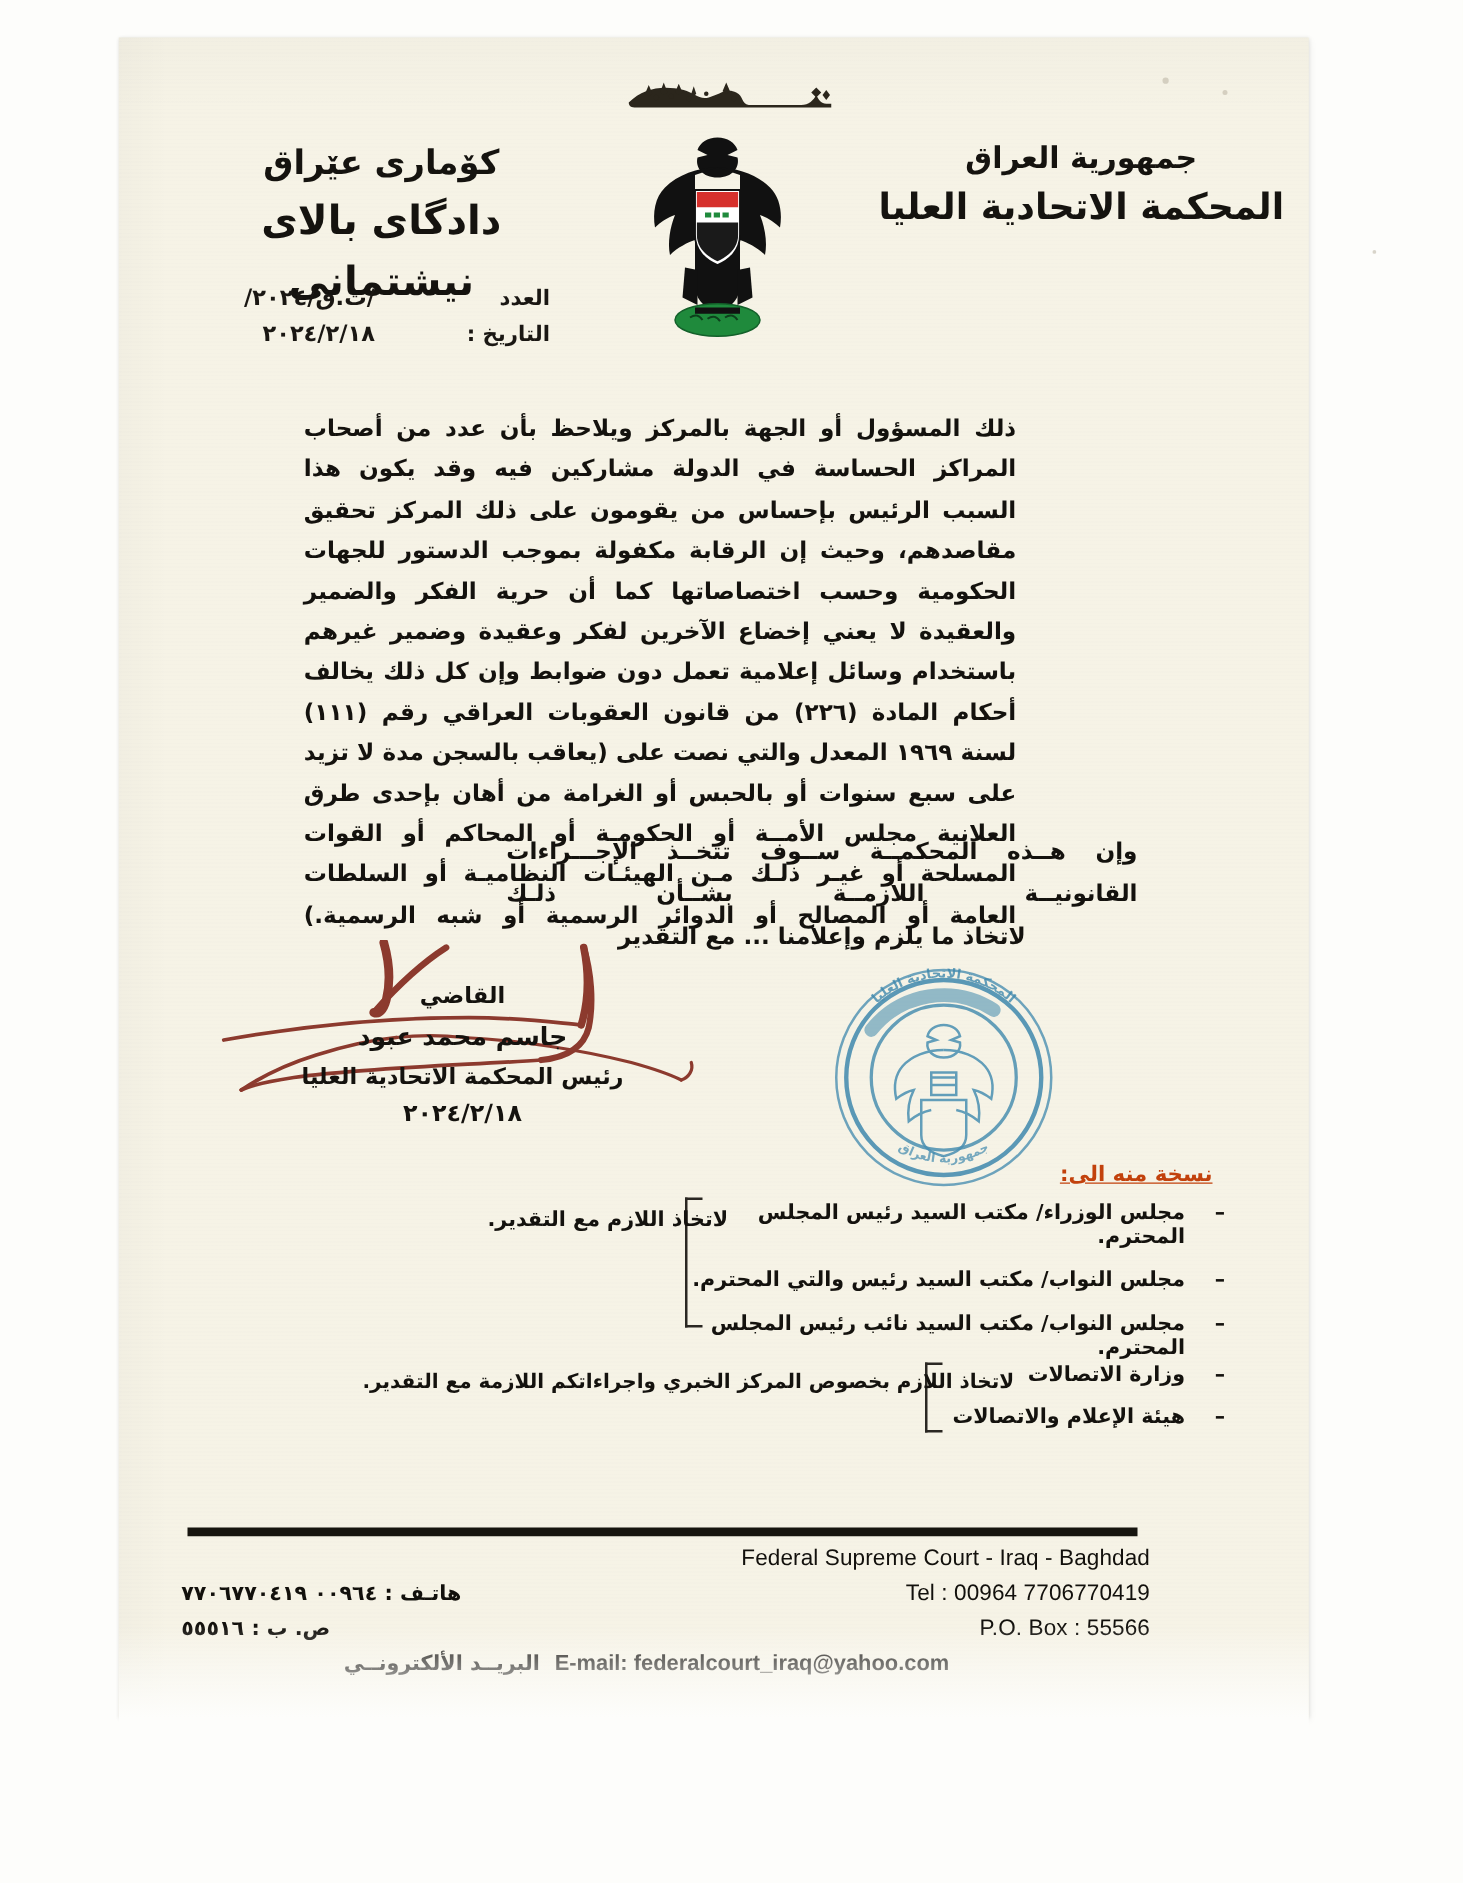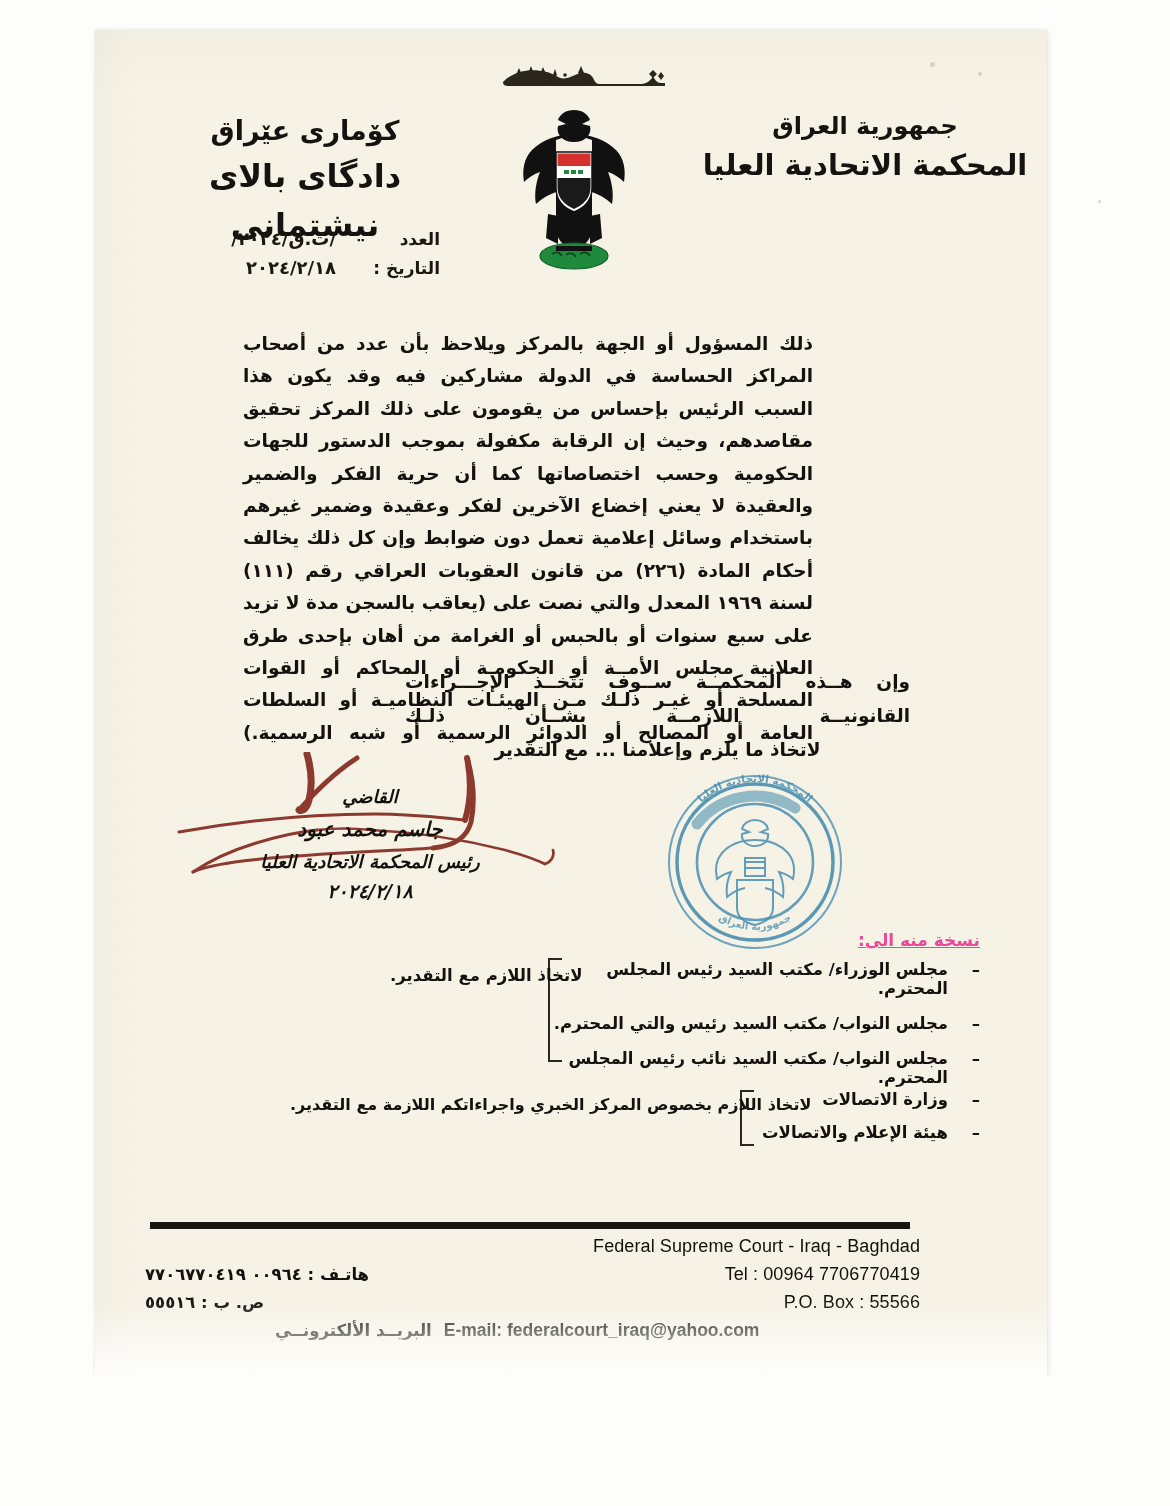--- a/index.html
+++ b/index.html
@@ -97,21 +97,21 @@
     font-weight: 700;
   }
   #meta-block .meta-row {
     display: flex;
     justify-content: flex-start;
     align-items: baseline;
     gap: 30px;
     margin-bottom: 8px;
     direction: rtl;
   }
-  #meta-block .meta-label { width: 74px; text-align: right; }
+  #meta-block .meta-label { width: 74px; text-align: right; margin-left: 36px; }
   #meta-block .meta-value { direction: ltr; unicode-bidi: isolate; font-size: 18px; }
 
   
   #body-text {
     left: 228px; top: 328px; width: 570px;
     direction: rtl;
     text-align: justify;
     text-align-last: justify;
     font-size: 18.5px;
     font-weight: 700;
@@ -132,44 +132,43 @@
   #body-para-2 .l1 { text-align: justify; text-align-last: justify; word-spacing: 2px; }
   #body-para-2 .l2 { text-align: center; }
 
   
   #signature-block {
     left: 205px; top: 786px; width: 330px;
     text-align: center;
     direction: rtl;
     color: #14120e;
     font-weight: 700;
-    font-style: italic;
   }
   #signature-block .sig-title { font-size: 18px; margin-bottom: 10px; }
   #signature-block .sig-name  { font-size: 20px; margin-bottom: 10px; }
   #signature-block .sig-role  { font-size: 18px; margin-bottom: 8px; }
   #signature-block .sig-date  { font-size: 19px; direction: ltr; }
 
   #signature-ink {
     left: 175px; top: 752px; width: 400px; height: 130px;
     pointer-events: none;
   }
 
   
   #court-stamp {
     left: 645px; top: 762px; width: 220px; height: 200px;
     pointer-events: none;
     opacity: .92;
   }
 
   
   #cc-heading {
-    right: 190px; top: 930px;
+    right: 200px; top: 930px;
     font-size: 17px; font-weight: 700;
-    color: #ec4899;
+    color: #c2410c;
     text-decoration: underline;
     direction: rtl;
   }
   #cc-list {
     right: 190px; top: 960px; width: 430px;
     direction: rtl;
     font-size: 16.5px;
     font-weight: 700;
     color: #14120e;
   }

